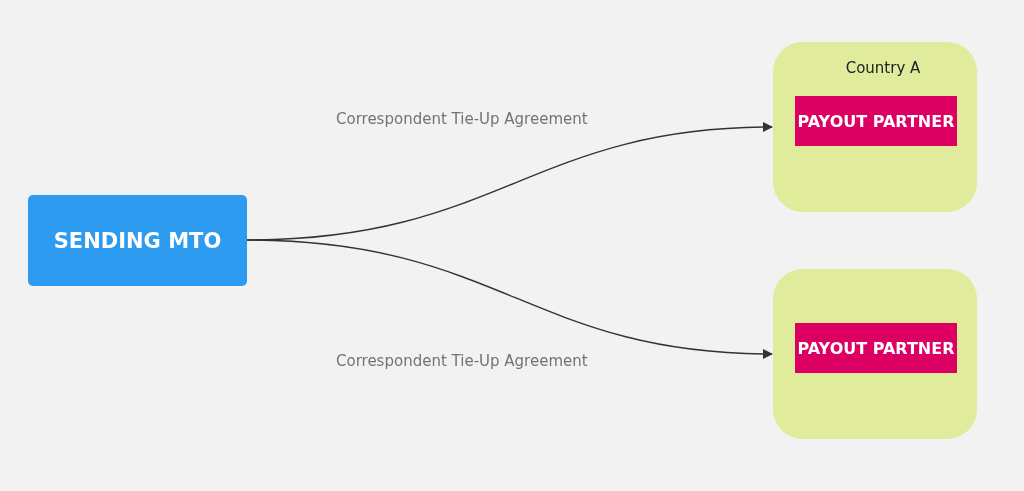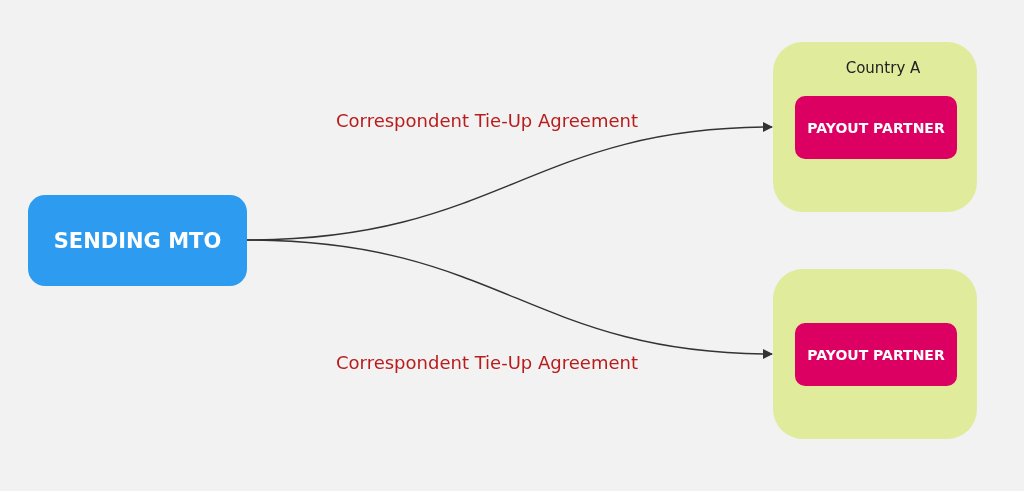--- a/index.html
+++ b/index.html
@@ -1,22 +1,22 @@
 <!DOCTYPE html>
 <html><head>
   <meta charset="utf-8">
   <style>
     html, body { margin:0; padding:0; }
     body { width:1024px; height:491px; background:#f2f2f2; position:relative; overflow:hidden; font-family:"DejaVu Sans", sans-serif; }
     .node { position:absolute; box-sizing:border-box; display:flex; align-items:center; justify-content:center; }
-    .sender { left:28px; top:195px; width:219px; height:91px; background:#2d9cf0; border-radius:17px; color:#fff; font-weight:bold; font-size:21px; }
+    .sender { left:28px; top:195px; width:219px; height:91px; background:#2d9cf0; border-radius:5px; color:#fff; font-weight:bold; font-size:21px; }
     .country { position:absolute; width:204px; height:170px; background:#e0eb9c; border-radius:30px; left:773px; }
     .country-label { position:absolute; top:17px; left:16px; right:0; text-align:center; font-size:15px; color:#222; }
-    .partner { position:absolute; left:22px; top:54px; width:162px; height:63px; background:#dc0062; border-radius:10px; color:#fff; font-weight:bold; font-size:14px; display:flex; align-items:center; justify-content:center; }
-    .edge-label { position:absolute; font-size:18px; color:#b91c1c; }
+    .partner { position:absolute; left:22px; top:54px; width:162px; height:50px; background:#dc0062; border-radius:0; color:#fff; font-weight:bold; font-size:16px; display:flex; align-items:center; justify-content:center; }
+    .edge-label { position:absolute; font-size:15px; color:#737373; }
     svg { position:absolute; left:0; top:0; }
   </style>
 </head>
 <body>
 
 <svg width="1024" height="491">
   <defs>
     <marker id="arr" markerWidth="10" markerHeight="10" refX="9" refY="5" orient="auto" markerUnits="userSpaceOnUse">
       <path d="M0,0 L10,5 L0,10 z" fill="#333"></path>
     </marker>

